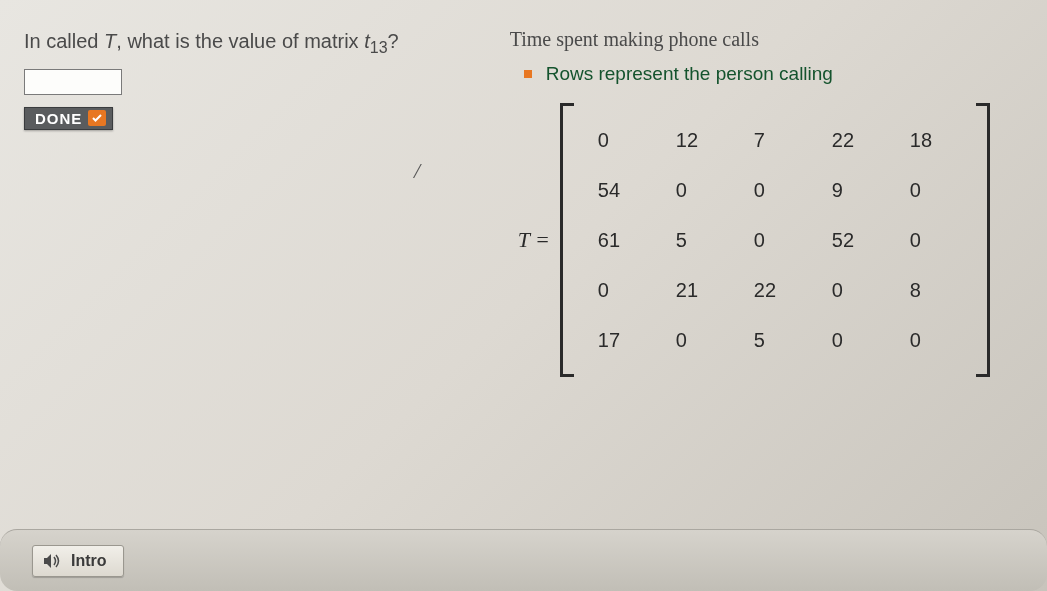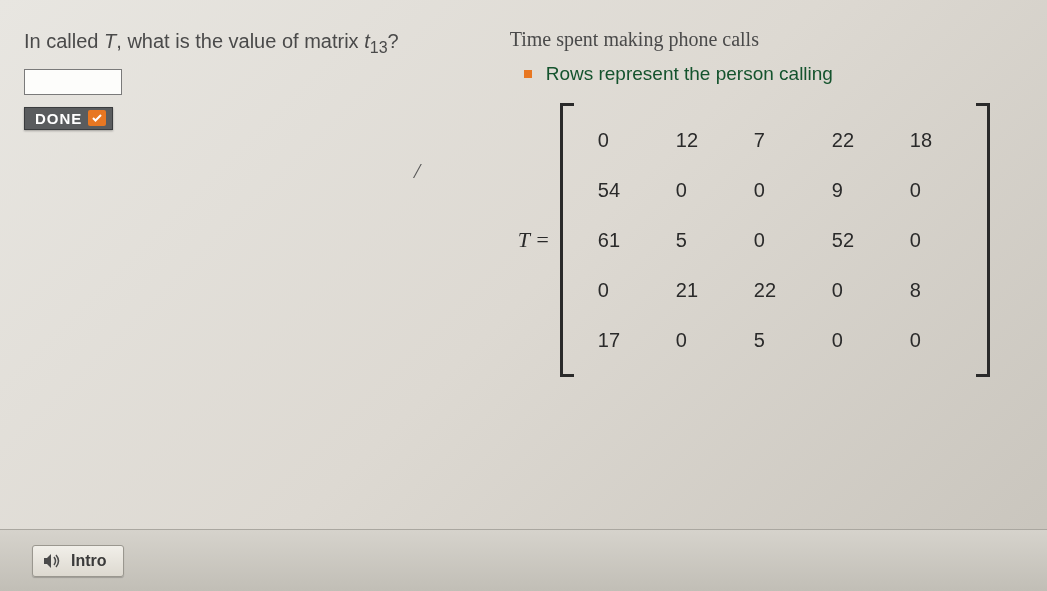--- a/index.html
+++ b/index.html
@@ -180,20 +180,21 @@
   position: absolute;
   bottom: 0;
   left: 0;
   right: 0;
   height: 62px;
   background: linear-gradient(180deg, #d6d3cc 0%, #c1beb6 100%);
   border-top: 1px solid #aaa7a0;
   display: flex;
   align-items: center;
   padding-left: 32px;
+  border-radius: 17px;
 }
 
 .intro-btn {
   display: inline-flex;
   align-items: center;
   background: linear-gradient(180deg, #f1efe9 0%, #ddd9d0 100%);
   border: 1px solid #9a978f;
   border-radius: 3px;
   padding: 6px 16px 6px 10px;
   cursor: pointer;

